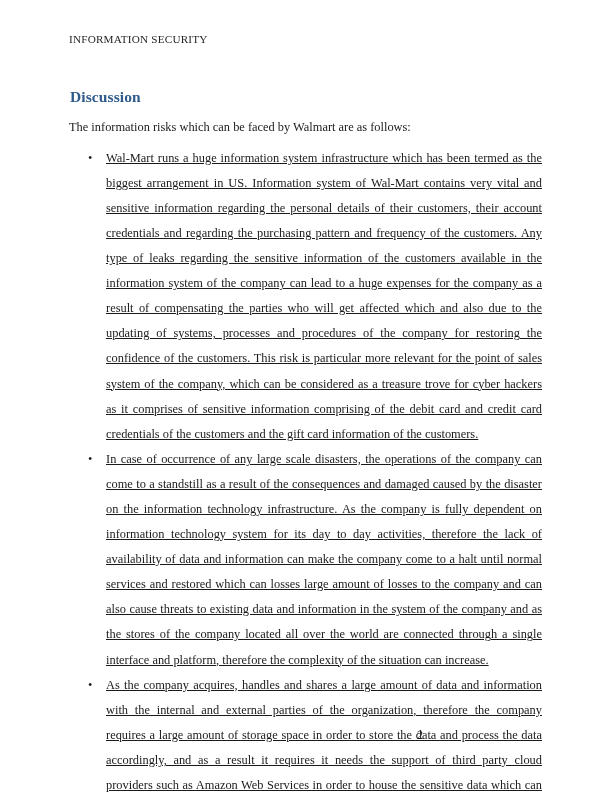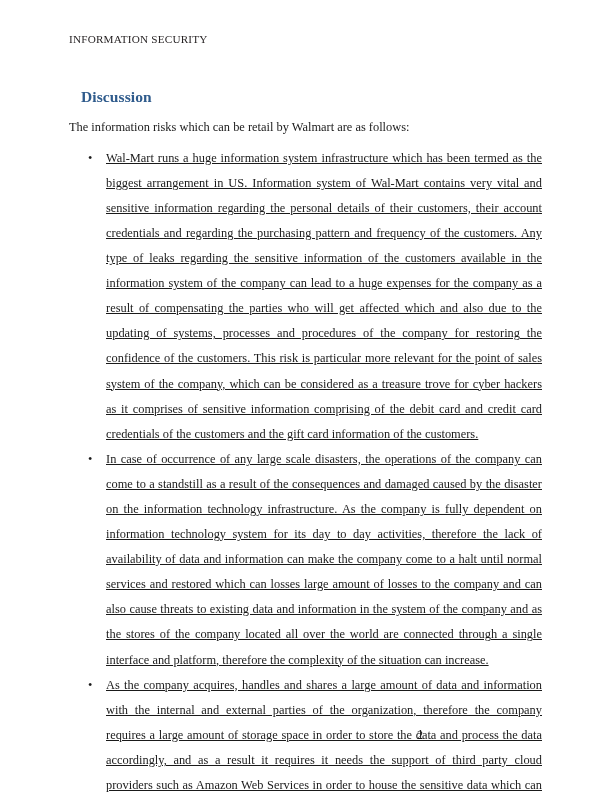--- a/index.html
+++ b/index.html
@@ -33,21 +33,21 @@
   .content {
     position: absolute;
     left: 69px;
     top: 88px;
     width: 473px;
   }
   h1.section-heading {
     font-size: 15.5px;
     font-weight: bold;
     color: #2f5b8c;
-    margin: 0 0 10px 12px;
+    margin: 0 0 10px 1px;
     letter-spacing: 0.1px;
     line-height: 1.2;
   }
   p.intro {
     font-size: 12.4px;
     margin: 0 0 9px 0;
     line-height: 1.62;
     text-align: left;
   }
   ul.risk-list {
@@ -90,21 +90,21 @@
 <body>
 
 <div class="page">
 
   <div class="running-header">INFORMATION SECURITY</div>
 
   <div class="content">
 
     <h1 class="section-heading" style="color: rgb(47, 91, 140);">Discussion</h1>
 
-    <p class="intro">The information risks which can be retail by Walmart are as follows:</p>
+    <p class="intro">The information risks which can be faced by Walmart are as follows:</p>
 
     <ul class="risk-list">
       <li>
         <span class="bullet-glyph">•</span>
         <span class="para-text">Wal-Mart runs a huge information system infrastructure which has been termed as the biggest arrangement in US. Information system of Wal-Mart contains very vital and sensitive information regarding the personal details of their customers, their account credentials and regarding the purchasing pattern and frequency of the customers. Any type of leaks regarding the sensitive information of the customers available in the information system of the company can lead to a huge expenses for the company as a result of compensating the parties who will get affected which and also due to the updating of systems, processes and procedures of the company for restoring the confidence of the customers. This risk is particular more relevant for the point of sales system of the company, which can be considered as a treasure trove for cyber hackers as it comprises of sensitive information comprising of the debit card and credit card credentials of the customers and the gift card information of the customers.</span>
       </li>
       <li>
         <span class="bullet-glyph">•</span>
         <span class="para-text">In case of occurrence of any large scale disasters, the operations of the company can come to a standstill as a result of the consequences and damaged caused by the disaster on the information technology infrastructure. As the company is fully dependent on information technology system for its day to day activities, therefore the lack of availability of data and information can make the company come to a halt until normal services and restored which can losses large amount of losses to the company and can also cause threats to existing data and information in the system of the company and as the stores of the company located all over the world are connected through a single interface and platform, therefore the complexity of the situation can increase.</span>
       </li>

